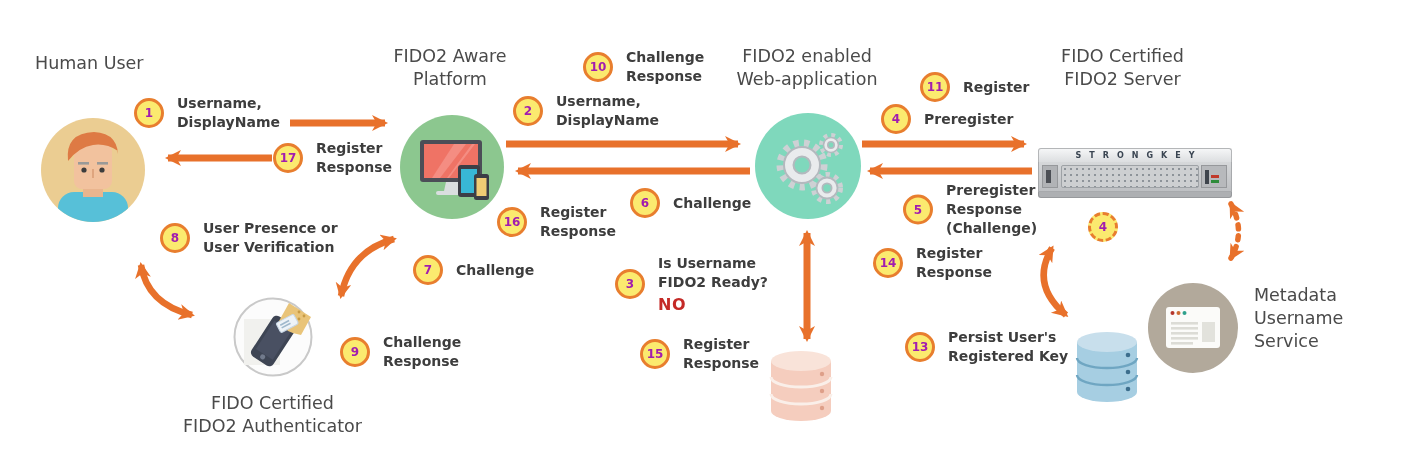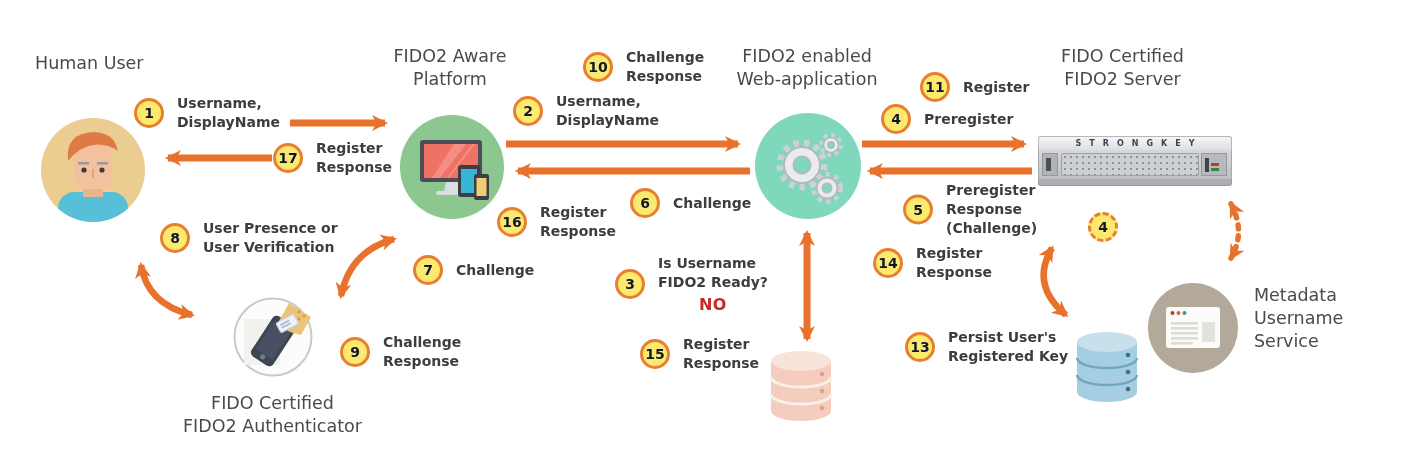--- a/index.html
+++ b/index.html
@@ -19,34 +19,34 @@
 
   
   .msg{
     position:absolute;display:flex;align-items:center;gap:13px;
     transform:translateY(-50%);
   }
   .badge{
     width:24px;height:24px;min-width:24px;border-radius:50%;
     background:#FBEA6F;border:3px solid #E87E2E;
     display:flex;align-items:center;justify-content:center;
-    font-size:14px;font-weight:700;color:#0f172a;
+    font-size:12px;font-weight:700;color:#a21caf;
   }
   .badge.dashed{border-style:dashed;}
   .msg-label{
     display:block;white-space:pre-line;width:max-content;
     font-size:14px;font-weight:700;color:#3D3D3D;line-height:19px;
   }
   .msg-answer{
-    display:block;text-align:center;font-size:16px;font-weight:700;
+    display:block;text-align:left;font-size:16px;font-weight:700;
     color:#C42A27;margin-top:3px;letter-spacing:0.5px;
   }
 
   
-  .server{position:absolute;left:1038px;top:136px;width:194px;height:50px;}
+  .server{position:absolute;left:1038px;top:148px;width:194px;height:50px;}
   .server-top{
     height:13px;background:linear-gradient(#f5f6f7,#dcdee0);
     border:1px solid #b4b6b8;border-bottom:none;border-radius:3px 3px 0 0;
     font-size:8px;font-weight:700;letter-spacing:8px;text-indent:8px;
     text-align:center;color:#3A4552;line-height:13px;overflow:hidden;
   }
   .server-body{
     position:relative;height:29px;
     background:linear-gradient(#d6d8da,#bec0c3);
     border:1px solid #a7a9ac;border-top:none;

